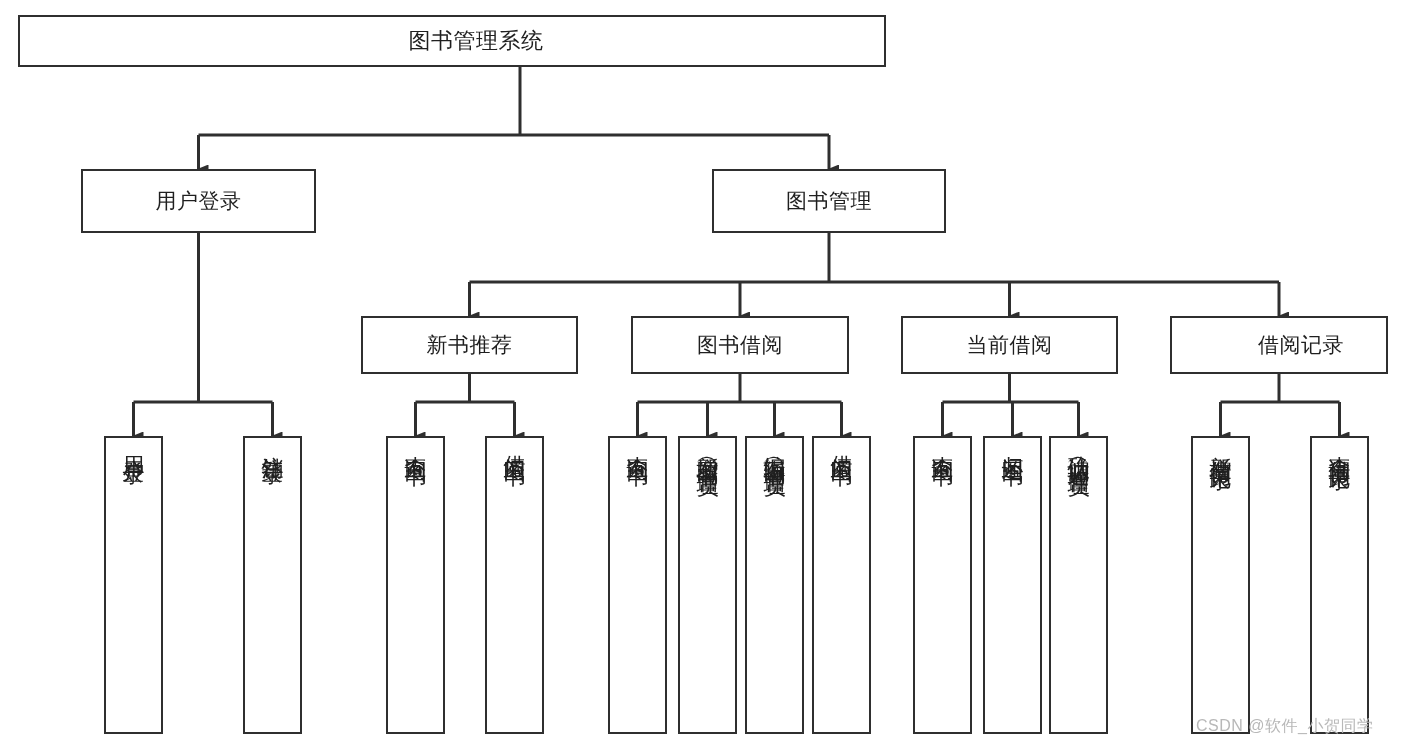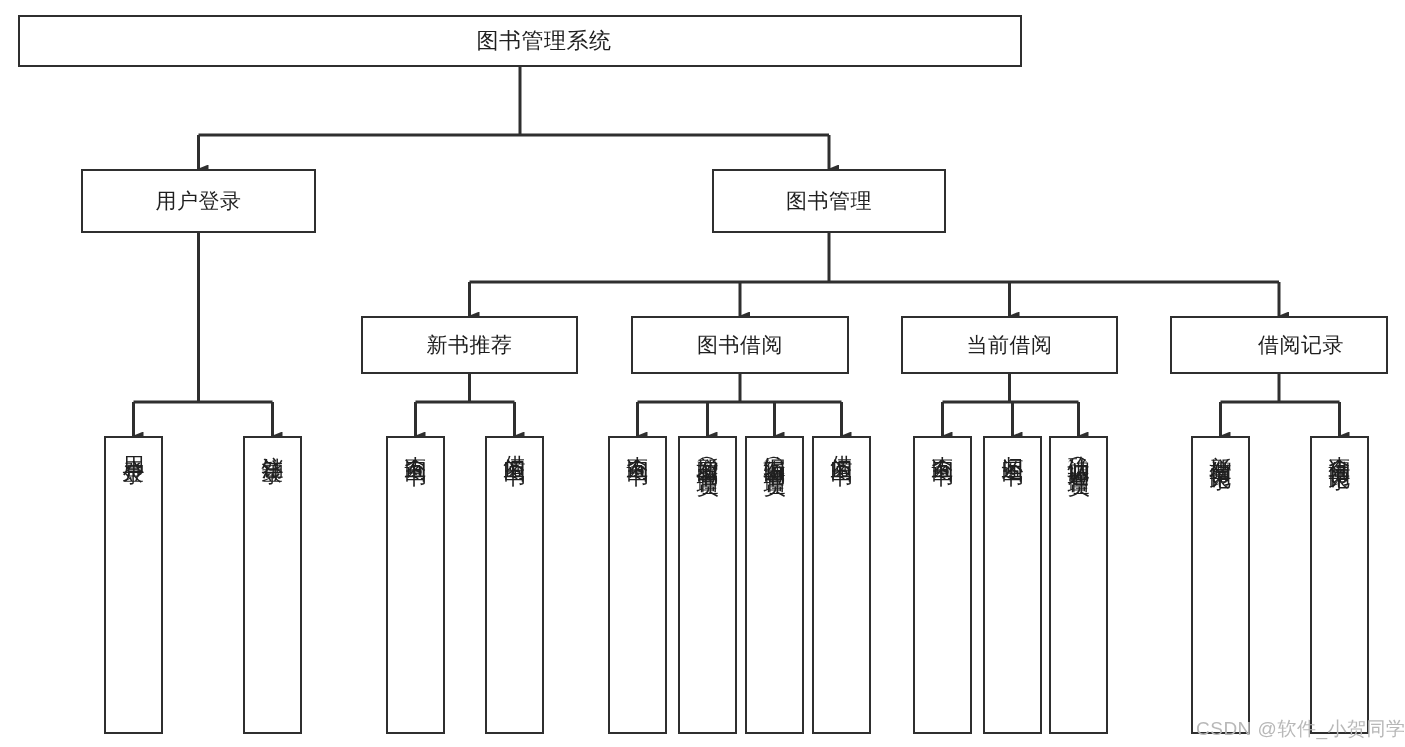--- a/index.html
+++ b/index.html
@@ -57,21 +57,21 @@
   .node.vert .label {
     writing-mode: vertical-rl;
     text-orientation: upright;
     font-size: 22px;
     line-height: 1.0;
     letter-spacing: 3px;
     white-space: nowrap;
   }
   .watermark {
     position: absolute;
-    font-size: 19px;
+    font-size: 16px;
     color: #b8b8b8;
     white-space: nowrap;
     letter-spacing: 0.5px;
   }
 </style>
 </head>
 <body>
 
 <div id="diagram-root">
 
@@ -111,21 +111,21 @@
         <path d="M942.5,402 L942.5,436" marker-end="url(#arrowhead)"></path>
         <path d="M1012.5,402 L1012.5,436" marker-end="url(#arrowhead)"></path>
         <path d="M1078.5,402 L1078.5,436" marker-end="url(#arrowhead)"></path>
         <path d="M1279,374 L1279,402"></path>
         <path d="M1220.5,402 L1339.5,402"></path>
         <path d="M1220.5,402 L1220.5,436" marker-end="url(#arrowhead)"></path>
         <path d="M1339.5,402 L1339.5,436" marker-end="url(#arrowhead)"></path>
       </g>
   </svg>
 
-  <div class="node root horiz" style="left: 18px; top: 15px; width: 1004px; height: 52px; padding-left: 48px;">
+  <div class="node root horiz" style="left: 18px; top: 15px; width: 868px; height: 52px; padding-left: 48px;">
     <span class="label">图书管理系统</span>
   </div>
 
   <div class="node horiz" style="left: 81px; top: 169px; width: 235px; height: 64px;">
     <span class="label">用户登录</span>
   </div>
   <div class="node horiz" style="left: 361px; top: 316px; width: 217px; height: 58px;">
     <span class="label">新书推荐</span>
   </div>
 

